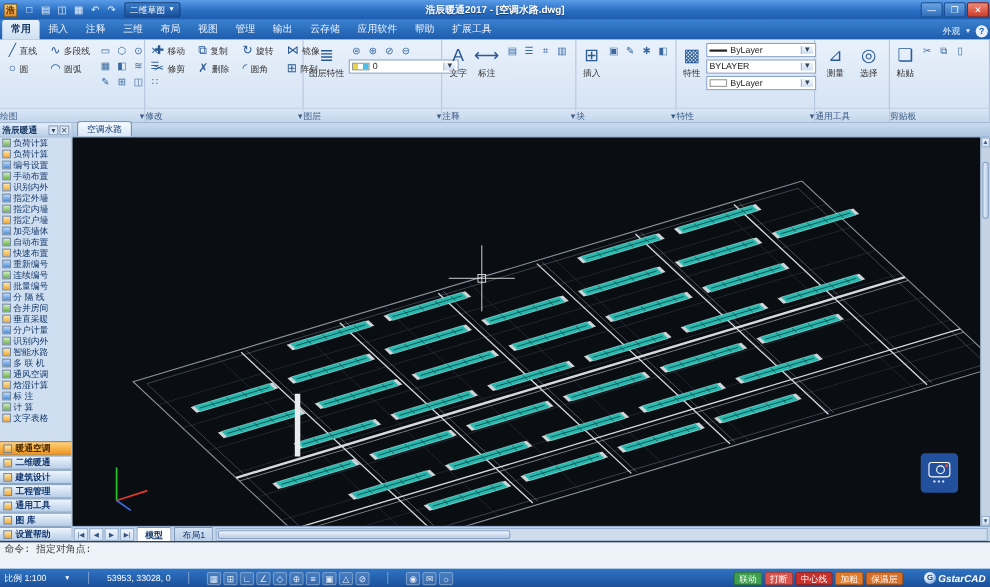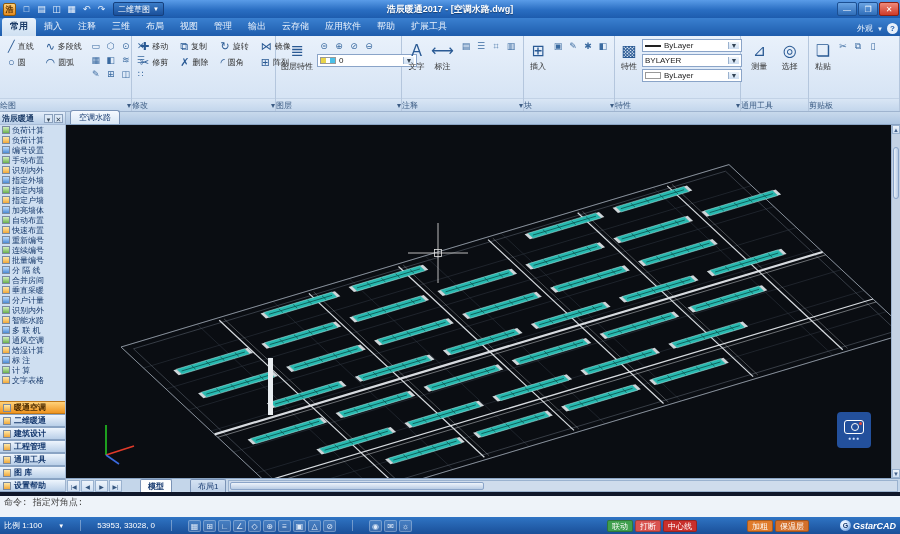--- a/index.html
+++ b/index.html
@@ -75,38 +75,38 @@
 .wm-cam:after{content:"";position:absolute;left:6px;top:2.5px;width:6px;height:6px;border:1.5px solid #fff;border-radius:50%}
 .wm-cam:before{content:"";position:absolute;right:1px;top:1px;width:3px;height:3px;background:#e84a3a;border-radius:50%}
 .wm-txt{font-size:5px;color:#cfe0ff;letter-spacing:1px}
 .vscroll{width:9px;flex:0 0 9px;background:#c4d2e4;display:flex;flex-direction:column;border-left:1px solid #9fb4cf}
 .scr-arrow{height:9px;flex:0 0 9px;font-size:6px;line-height:9px;text-align:center;color:#44618a;background:linear-gradient(#eef4fb,#cfdff2);border:1px solid #9ab2cf}
 .vtrack{flex:1;position:relative}
 .vthumb{position:absolute;left:1px;right:1px;top:4%;height:52px;background:linear-gradient(90deg,#e8f0fa,#b9cce4);border:1px solid #8aa4c8;border-radius:3px}
 .sheetrow{height:14px;flex:0 0 14px;background:#c4d6ea;display:flex;align-items:center;border-top:1px solid #8aa4c4}
 .sheet-nav{display:flex}
 .snav{width:13px;height:12px;font-size:6px;line-height:12px;text-align:center;color:#34557e;background:linear-gradient(#eef4fb,#cfdff2);border:1px solid #9ab2cf;margin-left:1px}
-.sheet-tab{font-size:8px;color:#14386e;padding:1px 7px;border:1px solid #7a93b6;border-bottom:none;background:linear-gradient(#d4e2f2,#b9cde6);margin-left:18px;border-radius:2px 2px 0 0}
+.sheet-tab{font-size:8px;color:#14386e;padding:1px 7px;border:1px solid #7a93b6;border-bottom:none;background:linear-gradient(#d4e2f2,#b9cde6);margin-left:2px;border-radius:2px 2px 0 0}
 .sheet-tab.active{background:#fdfefe;font-weight:bold}
 .hscroll{flex:1;height:12px;margin:0 2px;background:#cfdcec;border:1px solid #9ab2cf;display:flex}
 .hthumb{width:38%;margin:1px;background:linear-gradient(#eef4fb,#b9cce4);border:1px solid #8aa4c8;border-radius:2px}
 
 
-.cmd{height:25px;flex:0 0 25px;background:#eef3f9;border-top:4px solid #0f172a;display:flex;}
+.cmd{height:25px;flex:0 0 25px;background:#eef3f9;border-top:1px solid #0f172a;display:flex;}
 .cmd-line{height:12px;font-family:"Liberation Mono","DejaVu Sans Mono",monospace;font-size:9px;color:#444;padding:0 4px;display:flex;align-items:center}
 .cmd-line.inputrow{background:#fff;border-top:1px solid #d4dce8;color:#222}
 
 
 .statusbar{height:17px;flex:0 0 17px;background:linear-gradient(#2f74c4,#1a4f98);display:flex;align-items:center;color:#fff;gap:16px;padding:0 4px;overflow:hidden}
 .st-text{font-size:8px;white-space:nowrap}
 .st-sep{width:1px;height:11px;background:rgba(255,255,255,.35)}
 .toggle{width:13px;height:12px;font-size:8px;line-height:12px;text-align:center;color:#dfeaf8;background:rgba(255,255,255,.13);border:1px solid rgba(255,255,255,.28);border-radius:2px}
 .badges{margin-left:auto;display:flex;gap:2px;align-items:center}
 .badge{height:12px;line-height:12px;font-size:8px;padding:0 4px;border-radius:2px;color:#fff;border:1px solid rgba(0,0,0,.25);white-space:nowrap}
-.brand{display:flex;align-items:center;gap:2px;margin-left:15px}
+.brand{display:flex;align-items:center;gap:2px;margin-left:3px}
 .brand-logo{width:11px;height:11px;border-radius:50%;background:radial-gradient(circle at 35% 35%,#fff,#cfe4ff 40%,#2a6ec2);color:#14386e;font-size:7px;font-weight:bold;text-align:center;line-height:11px}
 .brand-name{font-size:9px;font-weight:bold;font-style:italic}
 </style>
 </head>
 <body>
 
 <div class="app">
 
   <div class="titlebar">
     <div class="appicon">浩</div>
@@ -927,21 +927,21 @@
     <span class="st-sep"></span>
     <span style="display:flex;gap:2px">
         <div class="toggle">◉</div>
         <div class="toggle">✉</div>
         <div class="toggle">☼</div>
       </span>
     <div class="badges">
         <div class="badge" style="background: rgb(63, 159, 78);">联动</div>
         <div class="badge" style="background: rgb(217, 83, 79);">打断</div>
         <div class="badge" style="background: rgb(201, 48, 44);">中心线</div>
-        <div class="badge" style="background: rgb(224, 123, 43); margin-left: 48px;">加粗</div>
+        <div class="badge" style="background: rgb(224, 123, 43);">加粗</div>
         <div class="badge" style="background: rgb(212, 112, 43); text-align: center;">保温层</div>
       </div>
     <div class="brand">
       <span class="brand-logo">G</span>
       <span class="brand-name">GstarCAD</span>
     </div>
   </div>
 
 </div>
 

